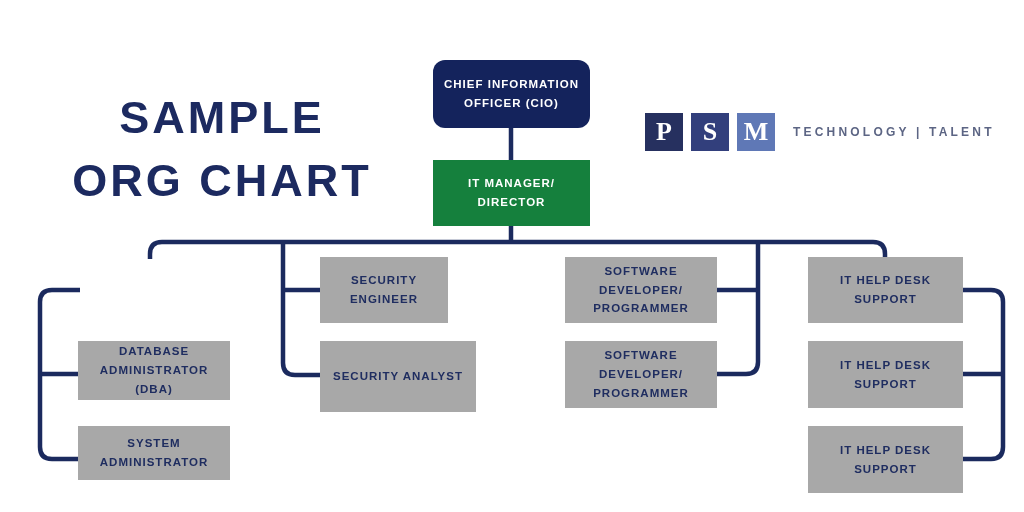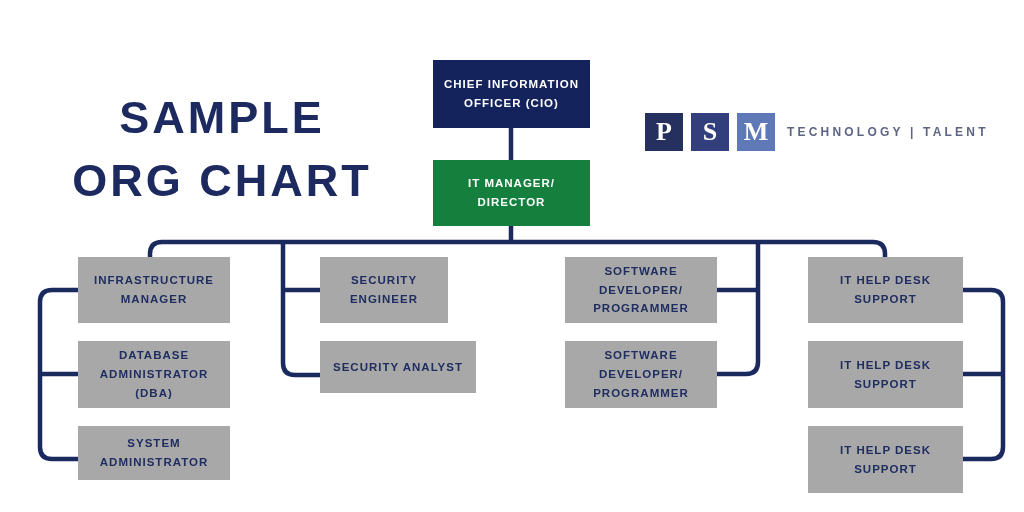--- a/index.html
+++ b/index.html
@@ -26,21 +26,21 @@
     text-align: center;
     box-sizing: border-box;
     padding: 0 7px;
     background: #a8a8a8;
     color: #1f2d60;
     font-weight: bold;
     font-size: 11.5px;
     letter-spacing: 1px;
     line-height: 1.65;
   }
-  .node.navy { background: #14235c; color: #ffffff; }
+  .node.navy { background: #14235c; color: #ffffff; border-radius: 12px; }
   .node.blue { background: #15803d; color: #ffffff; }
 
   #chart-title {
     position: absolute;
     left: 60px;
     top: 86px;
     width: 324px;
     z-index: 1;
     text-align: center;
     color: #1c2a60;
@@ -66,21 +66,21 @@
     justify-content: center;
     color: #ffffff;
     font-family: "Liberation Serif", serif;
     font-weight: bold;
     font-size: 26px;
   }
   .block-p { background: #26305f; }
   .block-s { background: #323f7c; }
   .block-m { background: #5f78b6; }
   .logo-tagline {
-    margin-left: 4px;
+    margin-left: 10px;
     color: #5c6584;
     font-size: 12px;
     font-weight: bold;
     letter-spacing: 3.2px;
     white-space: nowrap;
   }
 </style>
 </head>
 <body>
 
@@ -106,29 +106,28 @@
     <div class="logo-block block-p">P</div>
     <div class="logo-block block-s">S</div>
     <div class="logo-block block-m">M</div>
     <div class="logo-tagline">TECHNOLOGY | TALENT</div>
   </div>
 
   <div class="node navy" style="left:433px; top:60px; width:157px; height:68px;">CHIEF INFORMATION OFFICER (CIO)</div>
 
   <div class="node blue" style="left:433px; top:160px; width:157px; height:66px;">IT MANAGER/ DIRECTOR</div>
 
-  <div class="node" style="left:78px; top:257px; width:152px; height:66px;">INFRASTRUCTURE MANAGER</div>
 
-  <div class="node" style="left:78px; top:341px; width:152px; height:67px;">DATABASE ADMINISTRATOR (DBA)</div>
+  <div class="node" style="left:78px; top:341px; width:152px; height:59px;">DATABASE ADMINISTRATOR (DBA)</div>
 
   <div class="node" style="left:78px; top:426px; width:152px; height:54px;">SYSTEM ADMINISTRATOR</div>
 
   <div class="node" style="left:320px; top:257px; width:128px; height:66px;">SECURITY ENGINEER</div>
 
-  <div class="node" style="left:320px; top:341px; width:156px; height:52px;">SECURITY ANALYST</div>
+  <div class="node" style="left:320px; top:341px; width:156px; height:71px;">SECURITY ANALYST</div>
 
   <div class="node" style="left:565px; top:257px; width:152px; height:66px;">SOFTWARE DEVELOPER/ PROGRAMMER</div>
 
   <div class="node" style="left:565px; top:341px; width:152px; height:67px;">SOFTWARE DEVELOPER/ PROGRAMMER</div>
 
   <div class="node" style="left:808px; top:257px; width:155px; height:66px;">IT HELP DESK SUPPORT</div>
 
   <div class="node" style="left:808px; top:341px; width:155px; height:67px;">IT HELP DESK SUPPORT</div>
 
   <div class="node" style="left:808px; top:426px; width:155px; height:67px;">IT HELP DESK SUPPORT</div>

